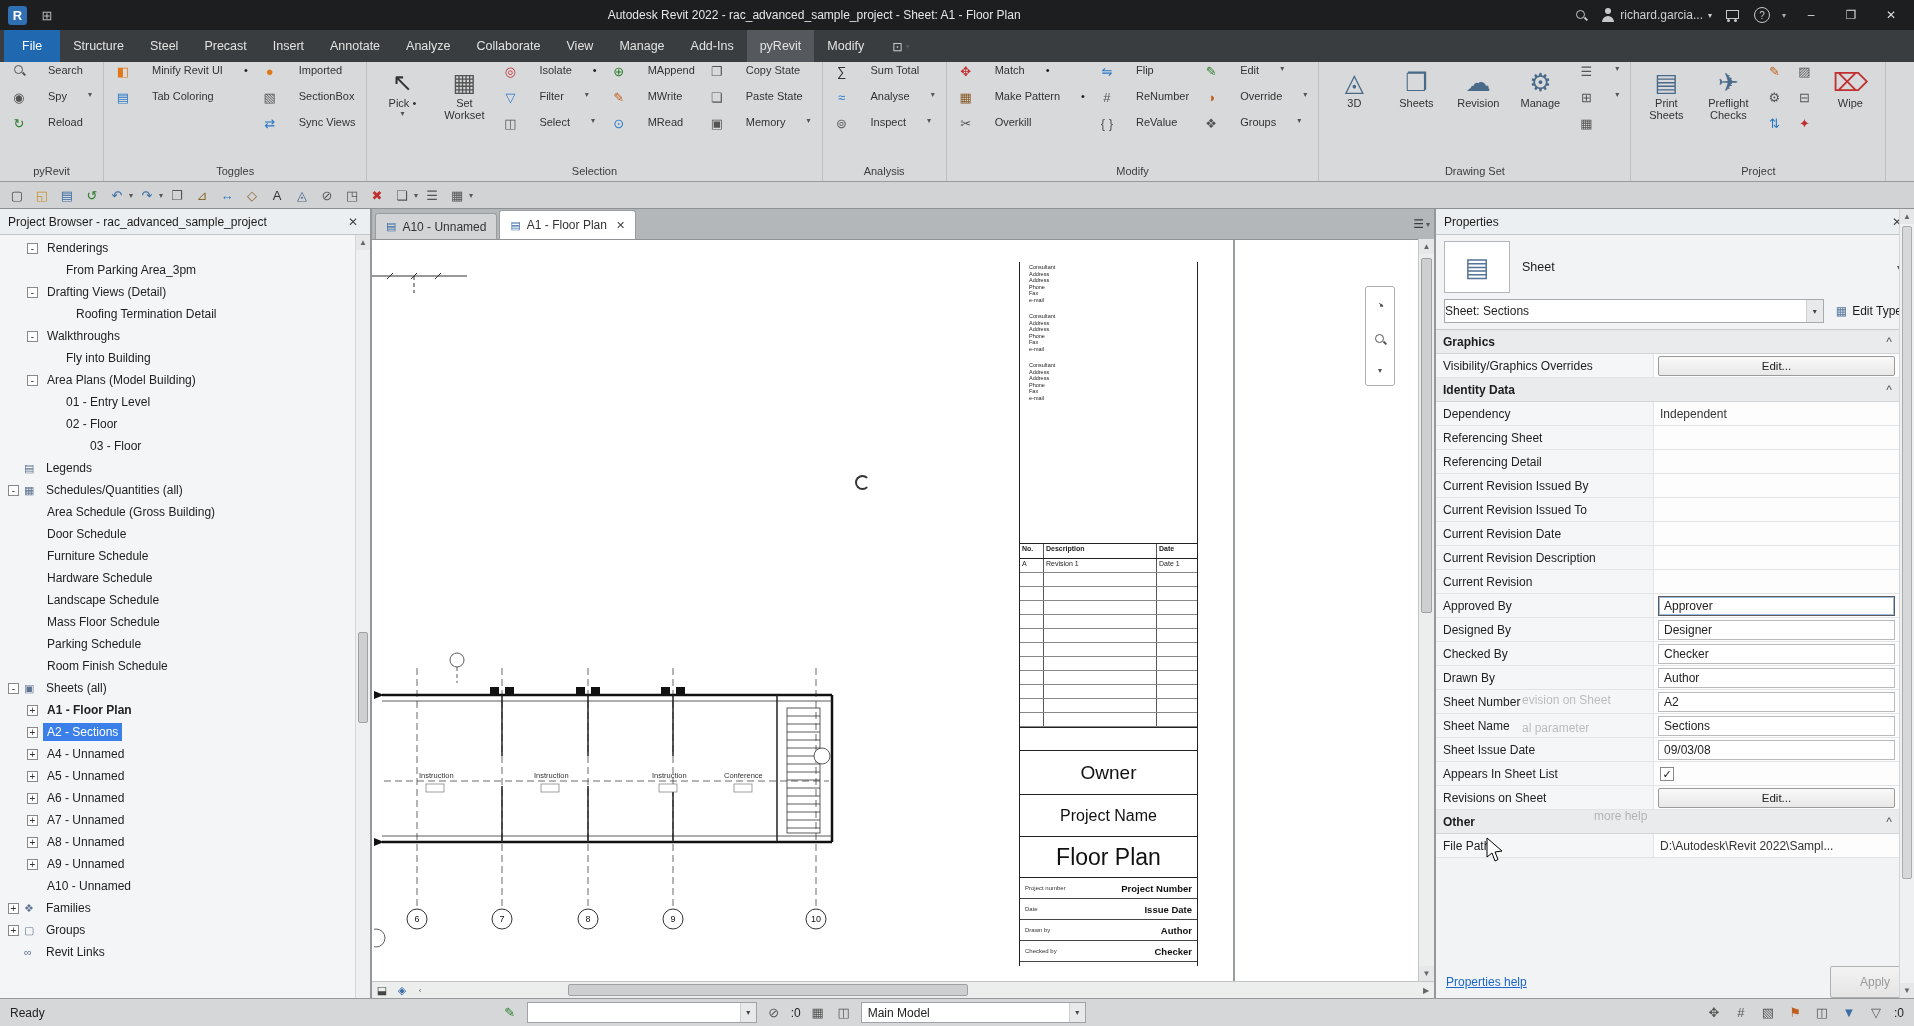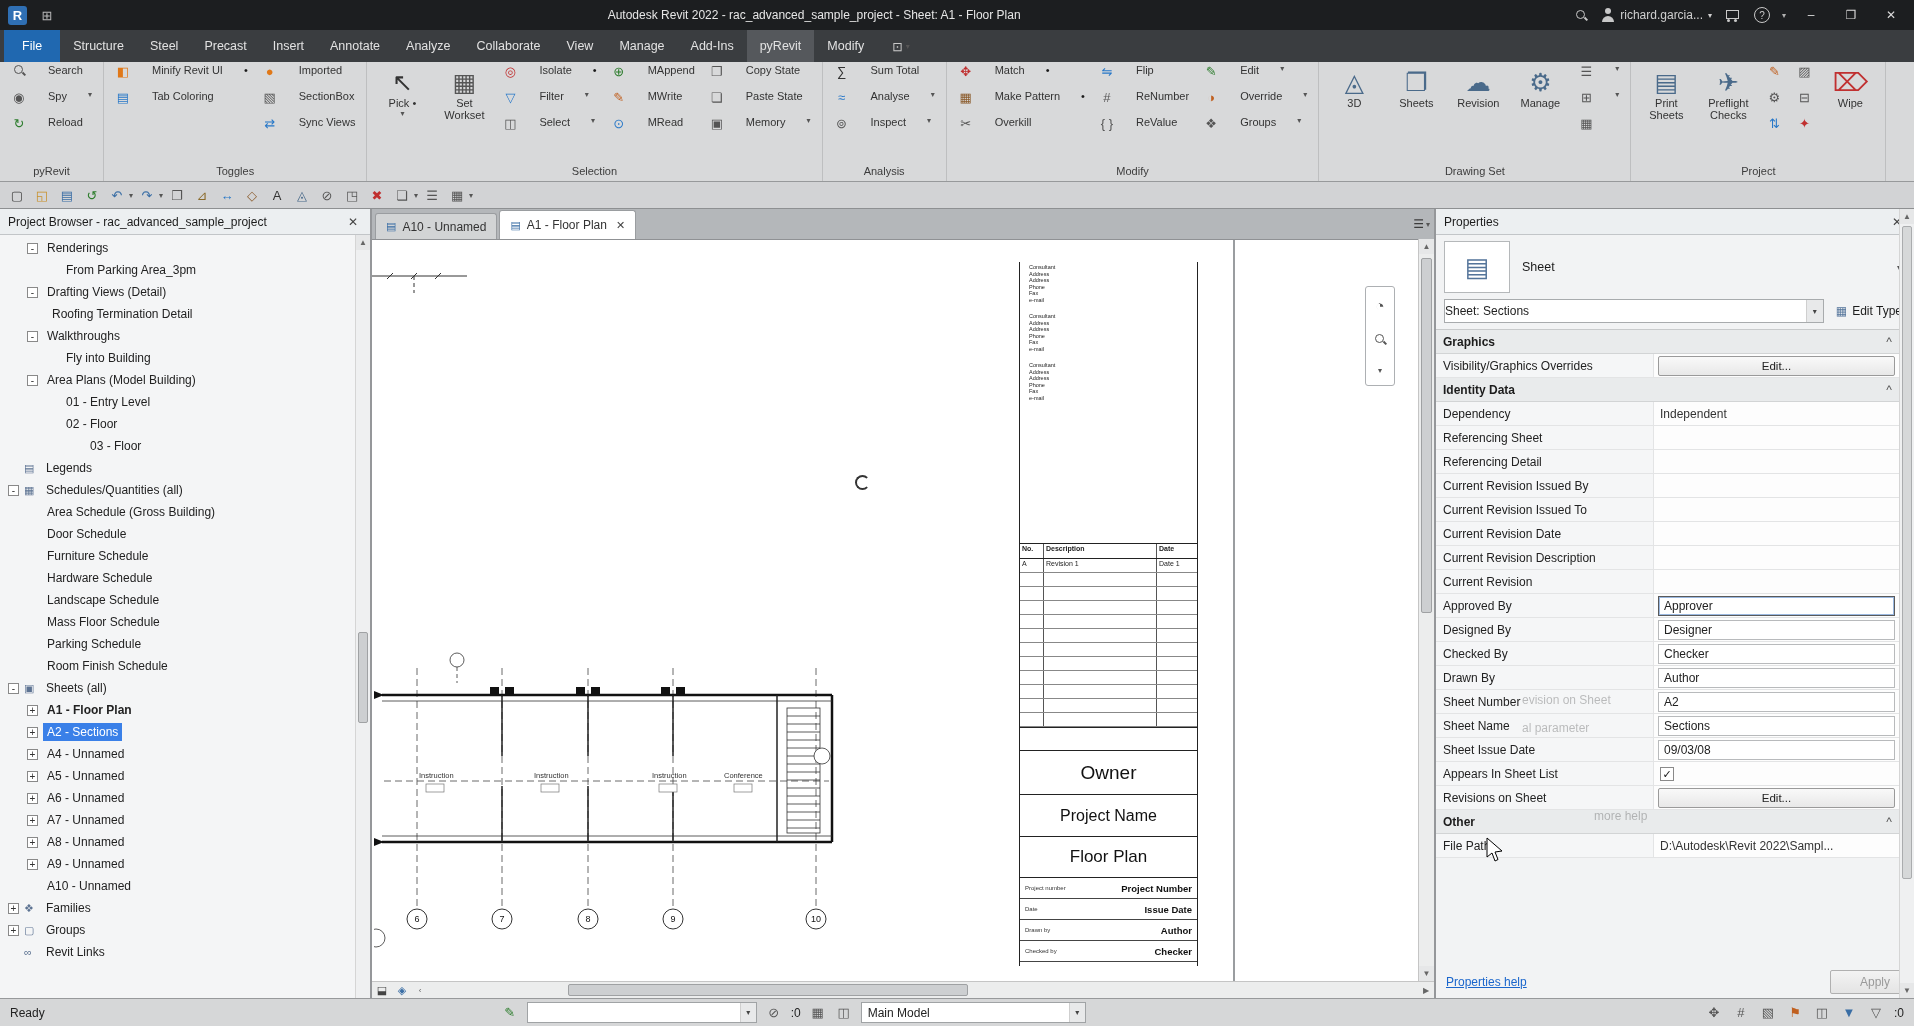--- a/index.html
+++ b/index.html
@@ -101,21 +101,21 @@
   .rev-table{position:absolute;top:281px;left:0;right:0;border-top:1px solid #222;border-bottom:1px solid #222;}
   .rt-row{display:flex;height:14px;border-bottom:1px solid #888;}
   .rt-head{height:15px;font-weight:bold;background:#fff;border-bottom:1px solid #222;}
   .rt-c{font-size:7px;padding:1px 2px;border-right:1px solid #555;overflow:hidden;white-space:nowrap;}
   .rt-c0{width:24px;}
   .rt-c1{flex:1;}
   .rt-c2{width:40px;border-right:none;}
   .tb-box{position:absolute;left:0;right:0;display:flex;align-items:center;justify-content:center;border-top:1px solid #222;color:#111;}
   .tb-owner{top:488px;height:44px;font-size:19px;}
   .tb-project{top:532px;height:42px;font-size:16px;}
-  .tb-view{top:574px;height:41px;font-size:17px;}
+  .tb-view{top:574px;height:41px;font-size:23px;}
   .tb-fields{position:absolute;top:615px;left:0;right:0;border-top:1px solid #222;}
   .tbf-row{height:21px;border-bottom:1px solid #444;display:flex;align-items:center;padding:0 5px;}
   .tbf-l{font-size:6px;color:#333;width:48px;flex:0 0 auto;}
   .tbf-v{flex:1;text-align:right;font-size:9.5px;font-weight:600;color:#111;}
 
   
   .props{width:480px;background:#f2f3f4;border-left:2px solid #95979a;display:flex;flex-direction:column;flex:0 0 auto;position:relative;}
   .type-row{height:64px;display:flex;align-items:center;gap:12px;padding:0 8px;flex:0 0 auto;}
   .type-ic{width:66px;height:52px;background:#fff;border:1px solid #b5b8ba;display:flex;align-items:center;justify-content:center;font-size:26px;color:#54749a;}
   .type-name{font-size:12.5px;color:#1c1c1c;}
@@ -134,21 +134,21 @@
   .vbox{flex:1;height:20px;background:#fff;border:1px solid #b8babc;display:flex;align-items:center;padding:0 5px;white-space:nowrap;overflow:hidden;}
   .vbox.focus{border:1px solid #5a5a5a;box-shadow:inset 0 0 0 1px #9ab8e0;}
   .vread{color:#333;padding-left:2px;white-space:nowrap;}
   .cbx{width:14px;height:14px;background:#fff;border:1px solid #8a8a8a;font-size:11px;line-height:12px;text-align:center;color:#111;margin-left:2px;}
   .cellbtn{flex:1;height:20px;background:linear-gradient(#f9f9f9,#e8e8e8);border:1px solid #9a9a9a;border-radius:2px;display:flex;align-items:center;justify-content:center;font-size:11.5px;color:#222;}
   .prail{position:absolute;right:0;top:0;bottom:0;width:15px;background:#eff0f1;border-left:1px solid #d5d5d5;display:flex;flex-direction:column;}
   .prail .ptrk{flex:1;position:relative;}
   .prail .pthumb{position:absolute;left:2px;right:2px;top:2px;height:86%;background:#d6d8d9;border:1px solid #aaacae;border-radius:2px;}
   .pfoot{height:32px;display:flex;align-items:center;justify-content:space-between;padding:0 10px;flex:0 0 auto;}
   .help-link{color:#1a66cc;text-decoration:underline;}
-  .apply-btn{width:74px;height:24px;background:linear-gradient(#f3f3f3,#e4e4e4);border:1px solid #b0b0b0;border-radius:2px;color:#9a9a9a;display:flex;align-items:center;justify-content:center;padding-left:16px;}
+  .apply-btn{width:74px;height:32px;background:linear-gradient(#f3f3f3,#e4e4e4);border:1px solid #b0b0b0;border-radius:2px;color:#9a9a9a;display:flex;align-items:center;justify-content:center;padding-left:16px;}
   .ghost{position:absolute;opacity:.28;color:#222;pointer-events:none;white-space:nowrap;}
   .cursor{position:absolute;left:50px;top:628px;pointer-events:none;}
 
   
   .statusbar{height:28px;background:#d6d7d8;border-top:1px solid #97999b;display:flex;align-items:center;padding:0 10px;gap:8px;flex:0 0 auto;}
   .sb-spacer{width:440px;}
   .sb-ic{width:18px;text-align:center;font-size:13px;color:#555;}
   .sb-combo{width:230px;height:21px;background:#fff;border:1px solid #a0a3a5;display:flex;align-items:center;padding-left:6px;}
   .sb-combo .dd{margin-left:auto;width:16px;text-align:center;font-size:8px;color:#444;background:#e8e9ea;border-left:1px solid #cfcfcf;align-self:stretch;display:flex;align-items:center;justify-content:center;}
   .sb-combo.mm{width:225px;}
@@ -506,21 +506,21 @@
             <span class="tlbl">Renderings</span>
           </div>
           <div class="trow" style="padding-left: 46px;">
             <span class="texp-sp"></span>
             <span class="tlbl">From Parking Area_3pm</span>
           </div>
           <div class="trow" style="padding-left: 27px;">
             <span class="texp">-</span>
             <span class="tlbl">Drafting Views (Detail)</span>
           </div>
-          <div class="trow" style="padding-left: 32px;">
+          <div class="trow" style="padding-left: 56px;">
             <span class="texp-sp"></span>
             <span class="tlbl">Roofing Termination Detail</span>
           </div>
           <div class="trow" style="padding-left: 27px;">
             <span class="texp">-</span>
             <span class="tlbl">Walkthroughs</span>
           </div>
           <div class="trow" style="padding-left: 46px;">
             <span class="texp-sp"></span>
             <span class="tlbl">Fly into Building</span>

